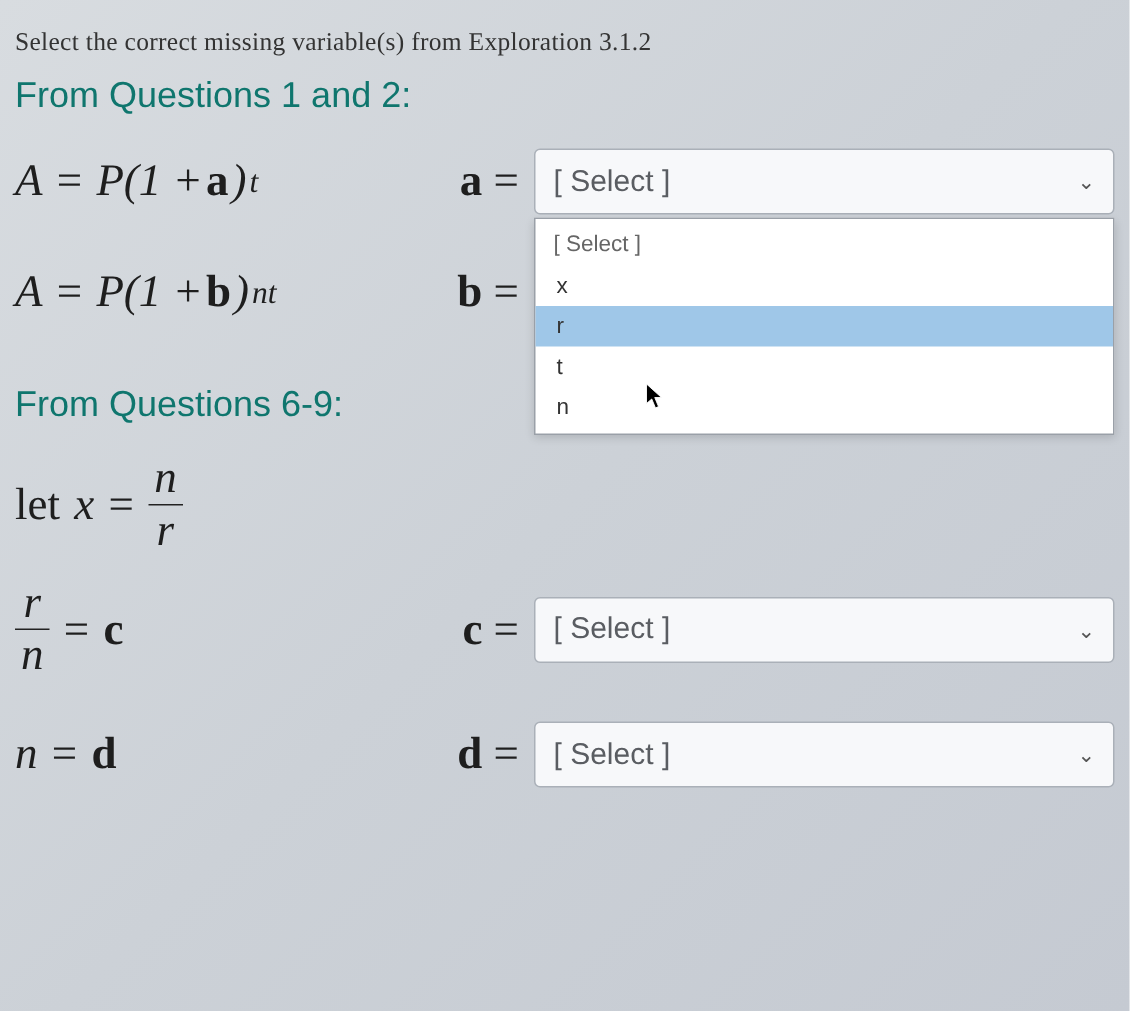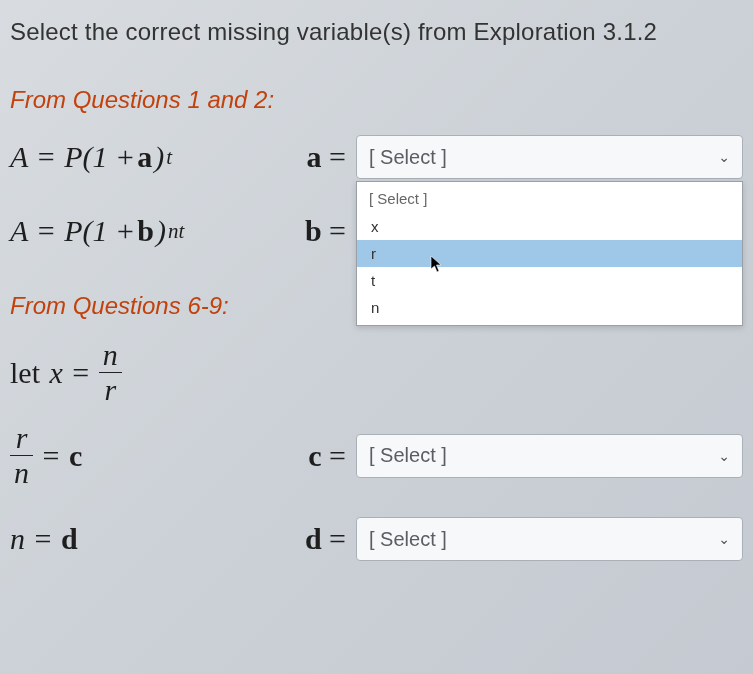--- a/index.html
+++ b/index.html
@@ -11,30 +11,30 @@
     width: 753px;
     height: 674px;
     background: linear-gradient(135deg, #d8dce0 0%, #ccd1d7 50%, #c5cad2 100%);
     font-family: Arial, Helvetica, sans-serif;
     color: #2a2a2a;
     padding: 18px 10px 10px 10px;
     position: relative;
     overflow: hidden;
   }
   .prompt {
-    font-size: 24px;
+    font-size: 17px;
     color: #333;
-    margin-bottom: 40px;
+    margin-bottom: 12px;
     letter-spacing: 0.2px;
+    font-family: Liberation Serif, serif;
   }
   .subheader {
     font-size: 24px;
-    color: #c2410c;
+    color: #0f766e;
     margin-bottom: 20px;
-    font-style: italic;
   }
   .row {
     display: flex;
     align-items: center;
     margin-bottom: 28px;
     min-height: 46px;
   }
   .eq-cell {
     flex: 0 0 258px;
     font-family: "Times New Roman", serif;

